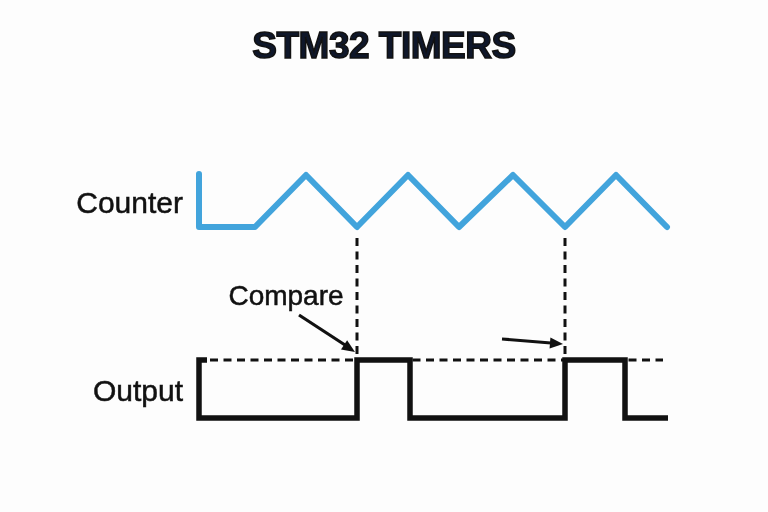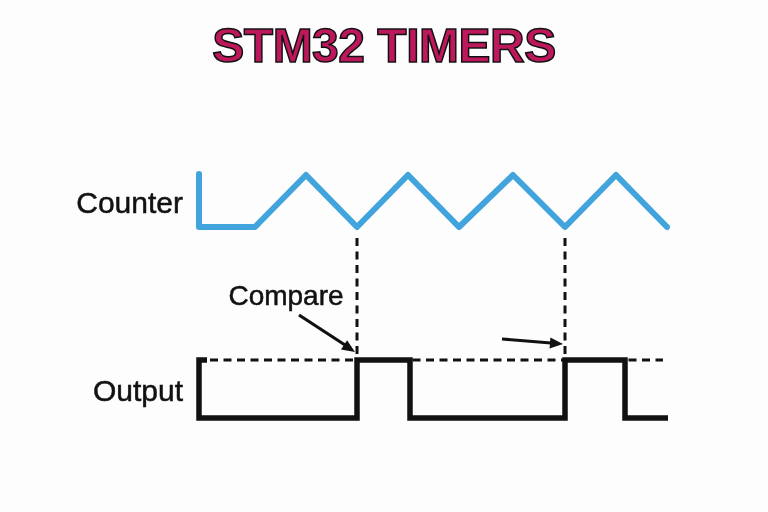--- a/index.html
+++ b/index.html
@@ -5,22 +5,22 @@
   html,body{margin:0;padding:0;}
   body{
     width:768px;height:512px;position:relative;overflow:hidden;
     background:#fdfdfd;
     font-family:"Liberation Sans","DejaVu Sans",sans-serif;
     color:#111;
   }
   .stage{position:absolute;left:0;top:0;width:768px;height:512px;}
   .title{
     position:absolute;left:0;top:16px;width:768px;
-    text-align:center;font-size:48px;line-height:60px;font-weight:900;
-    letter-spacing:-0.5px;color:#be185d;
+    text-align:center;font-size:37px;line-height:60px;font-weight:900;
+    letter-spacing:-0.5px;color:#0f172a;
     -webkit-text-stroke:1.5px #111;
   }
   .wave-label{
     position:absolute;font-size:30px;font-weight:400;color:#111;
     -webkit-text-stroke:0.5px #111;
   }
   .label-counter{left:0;top:186px;width:183px;text-align:right;}
   .label-output{left:0;top:374px;width:183px;text-align:right;}
   .label-compare{left:220px;top:280px;width:132px;text-align:center;font-size:28px;}
   svg{position:absolute;left:0;top:0;}

